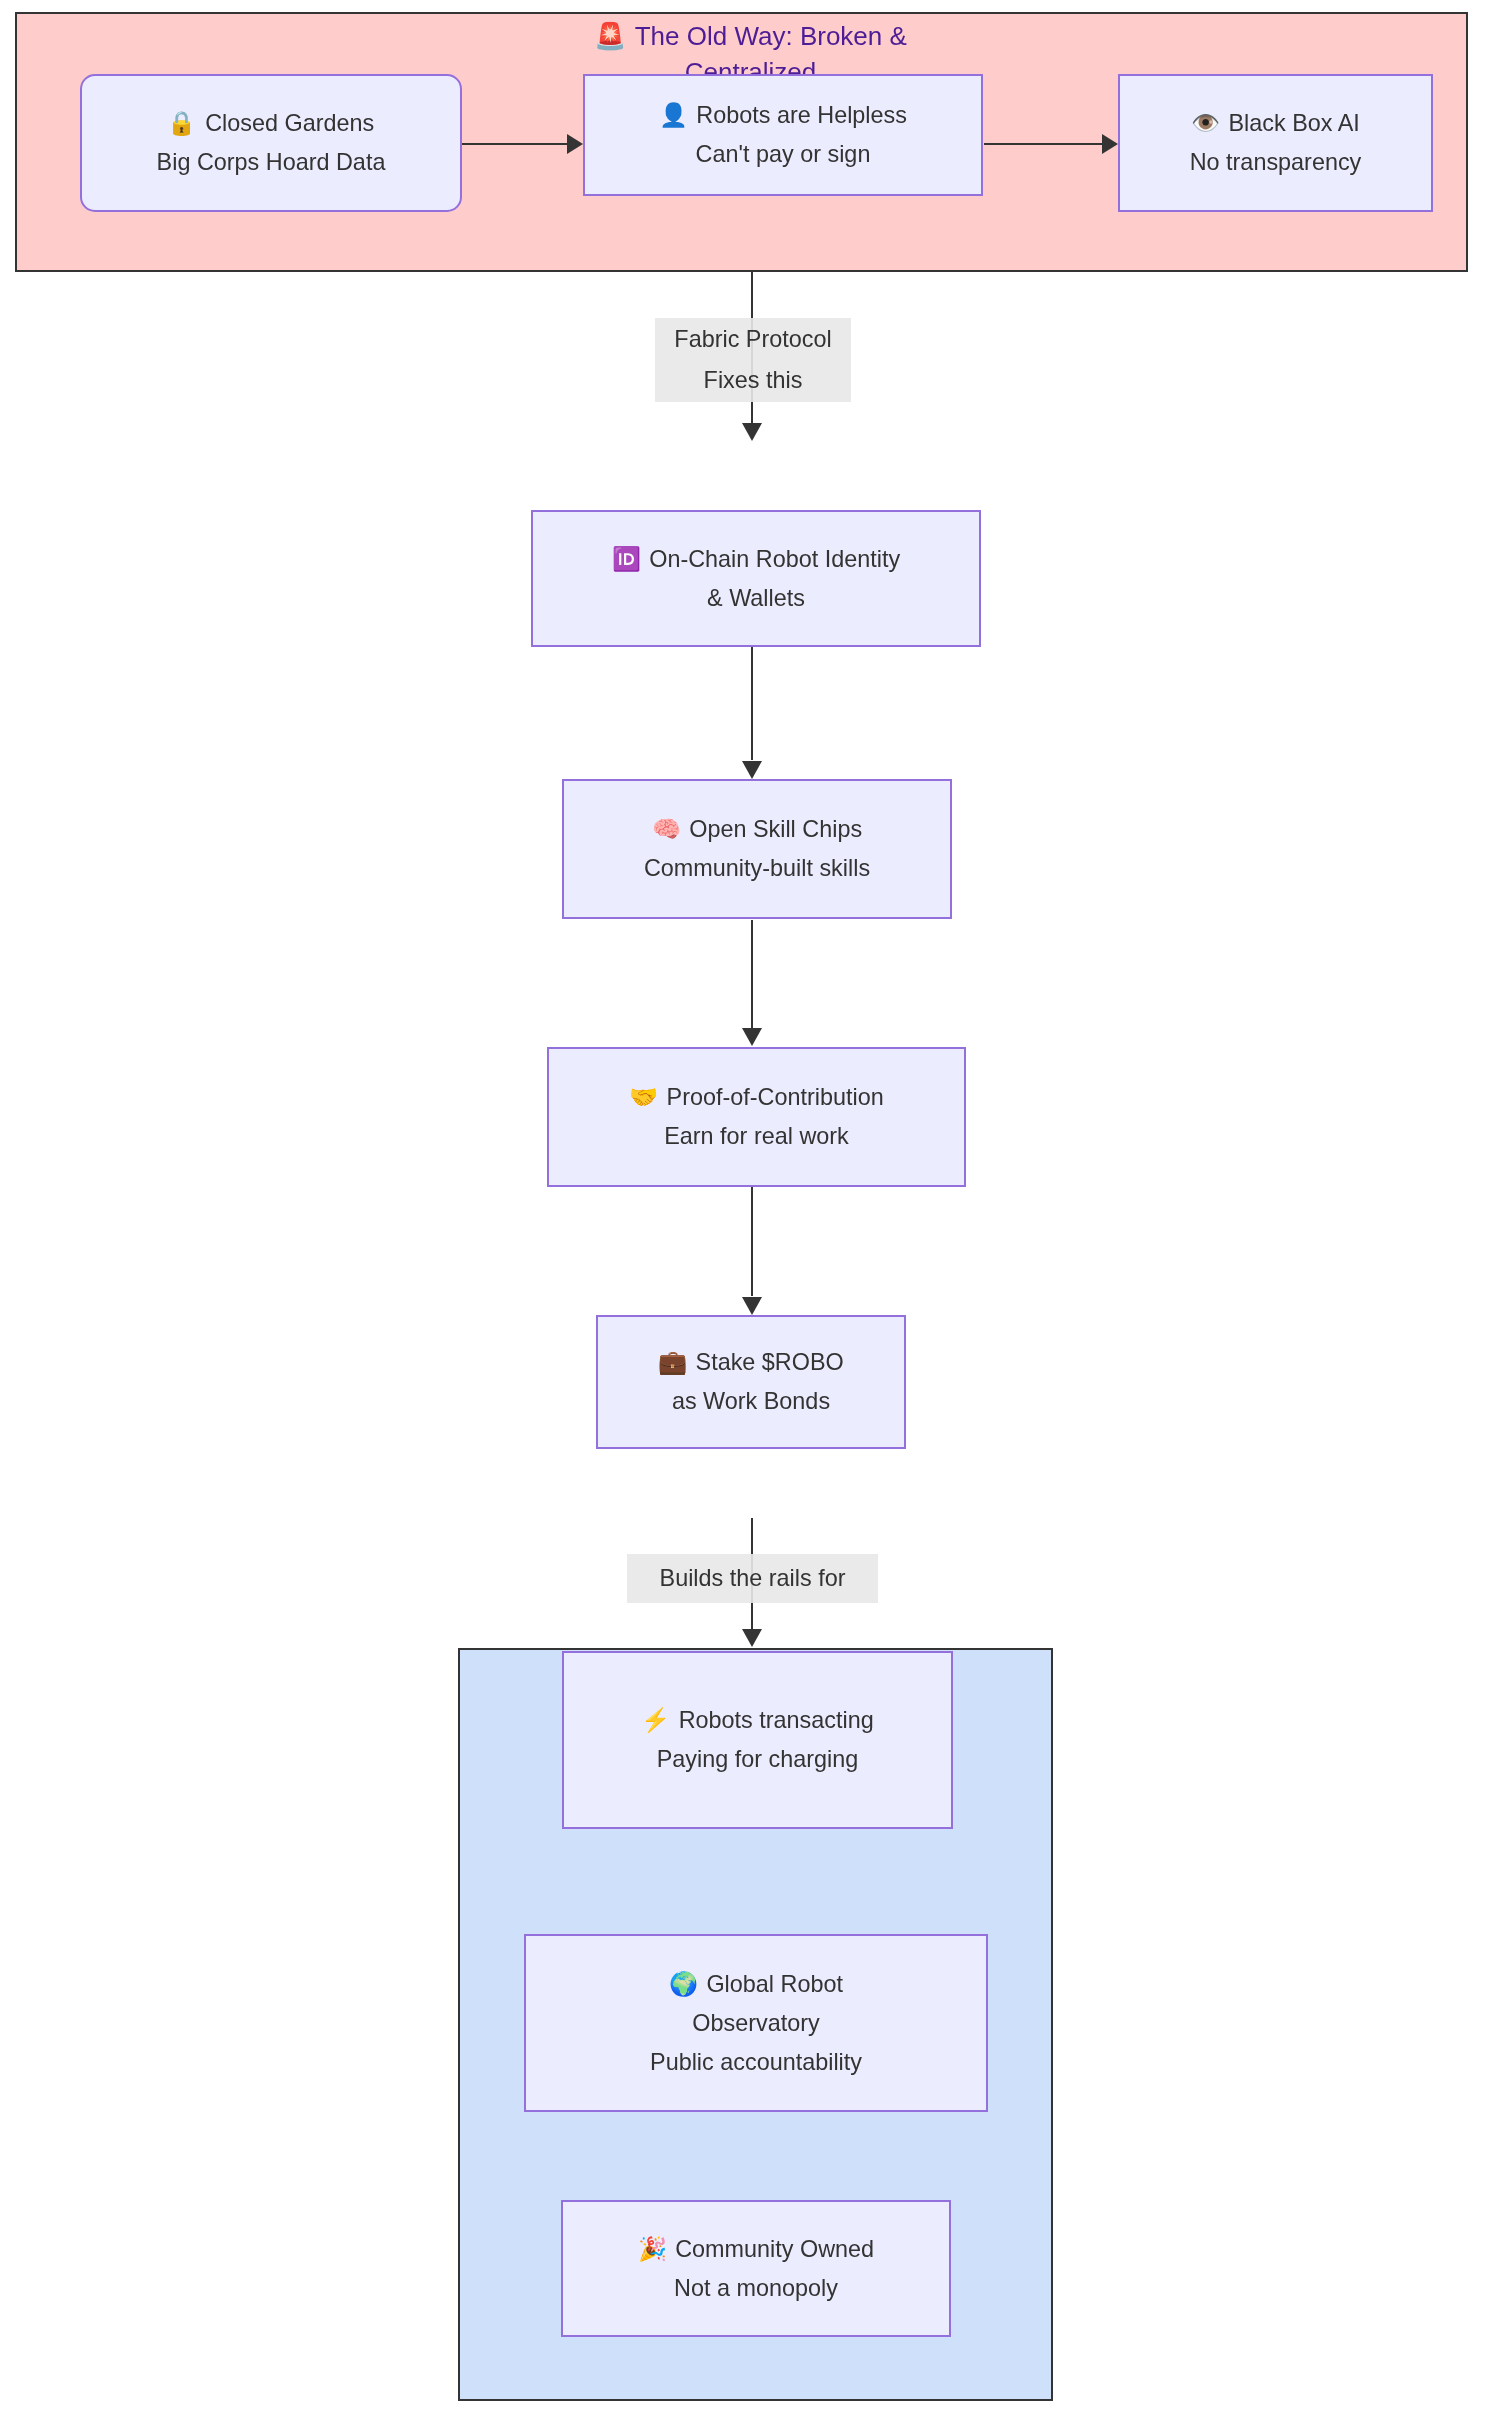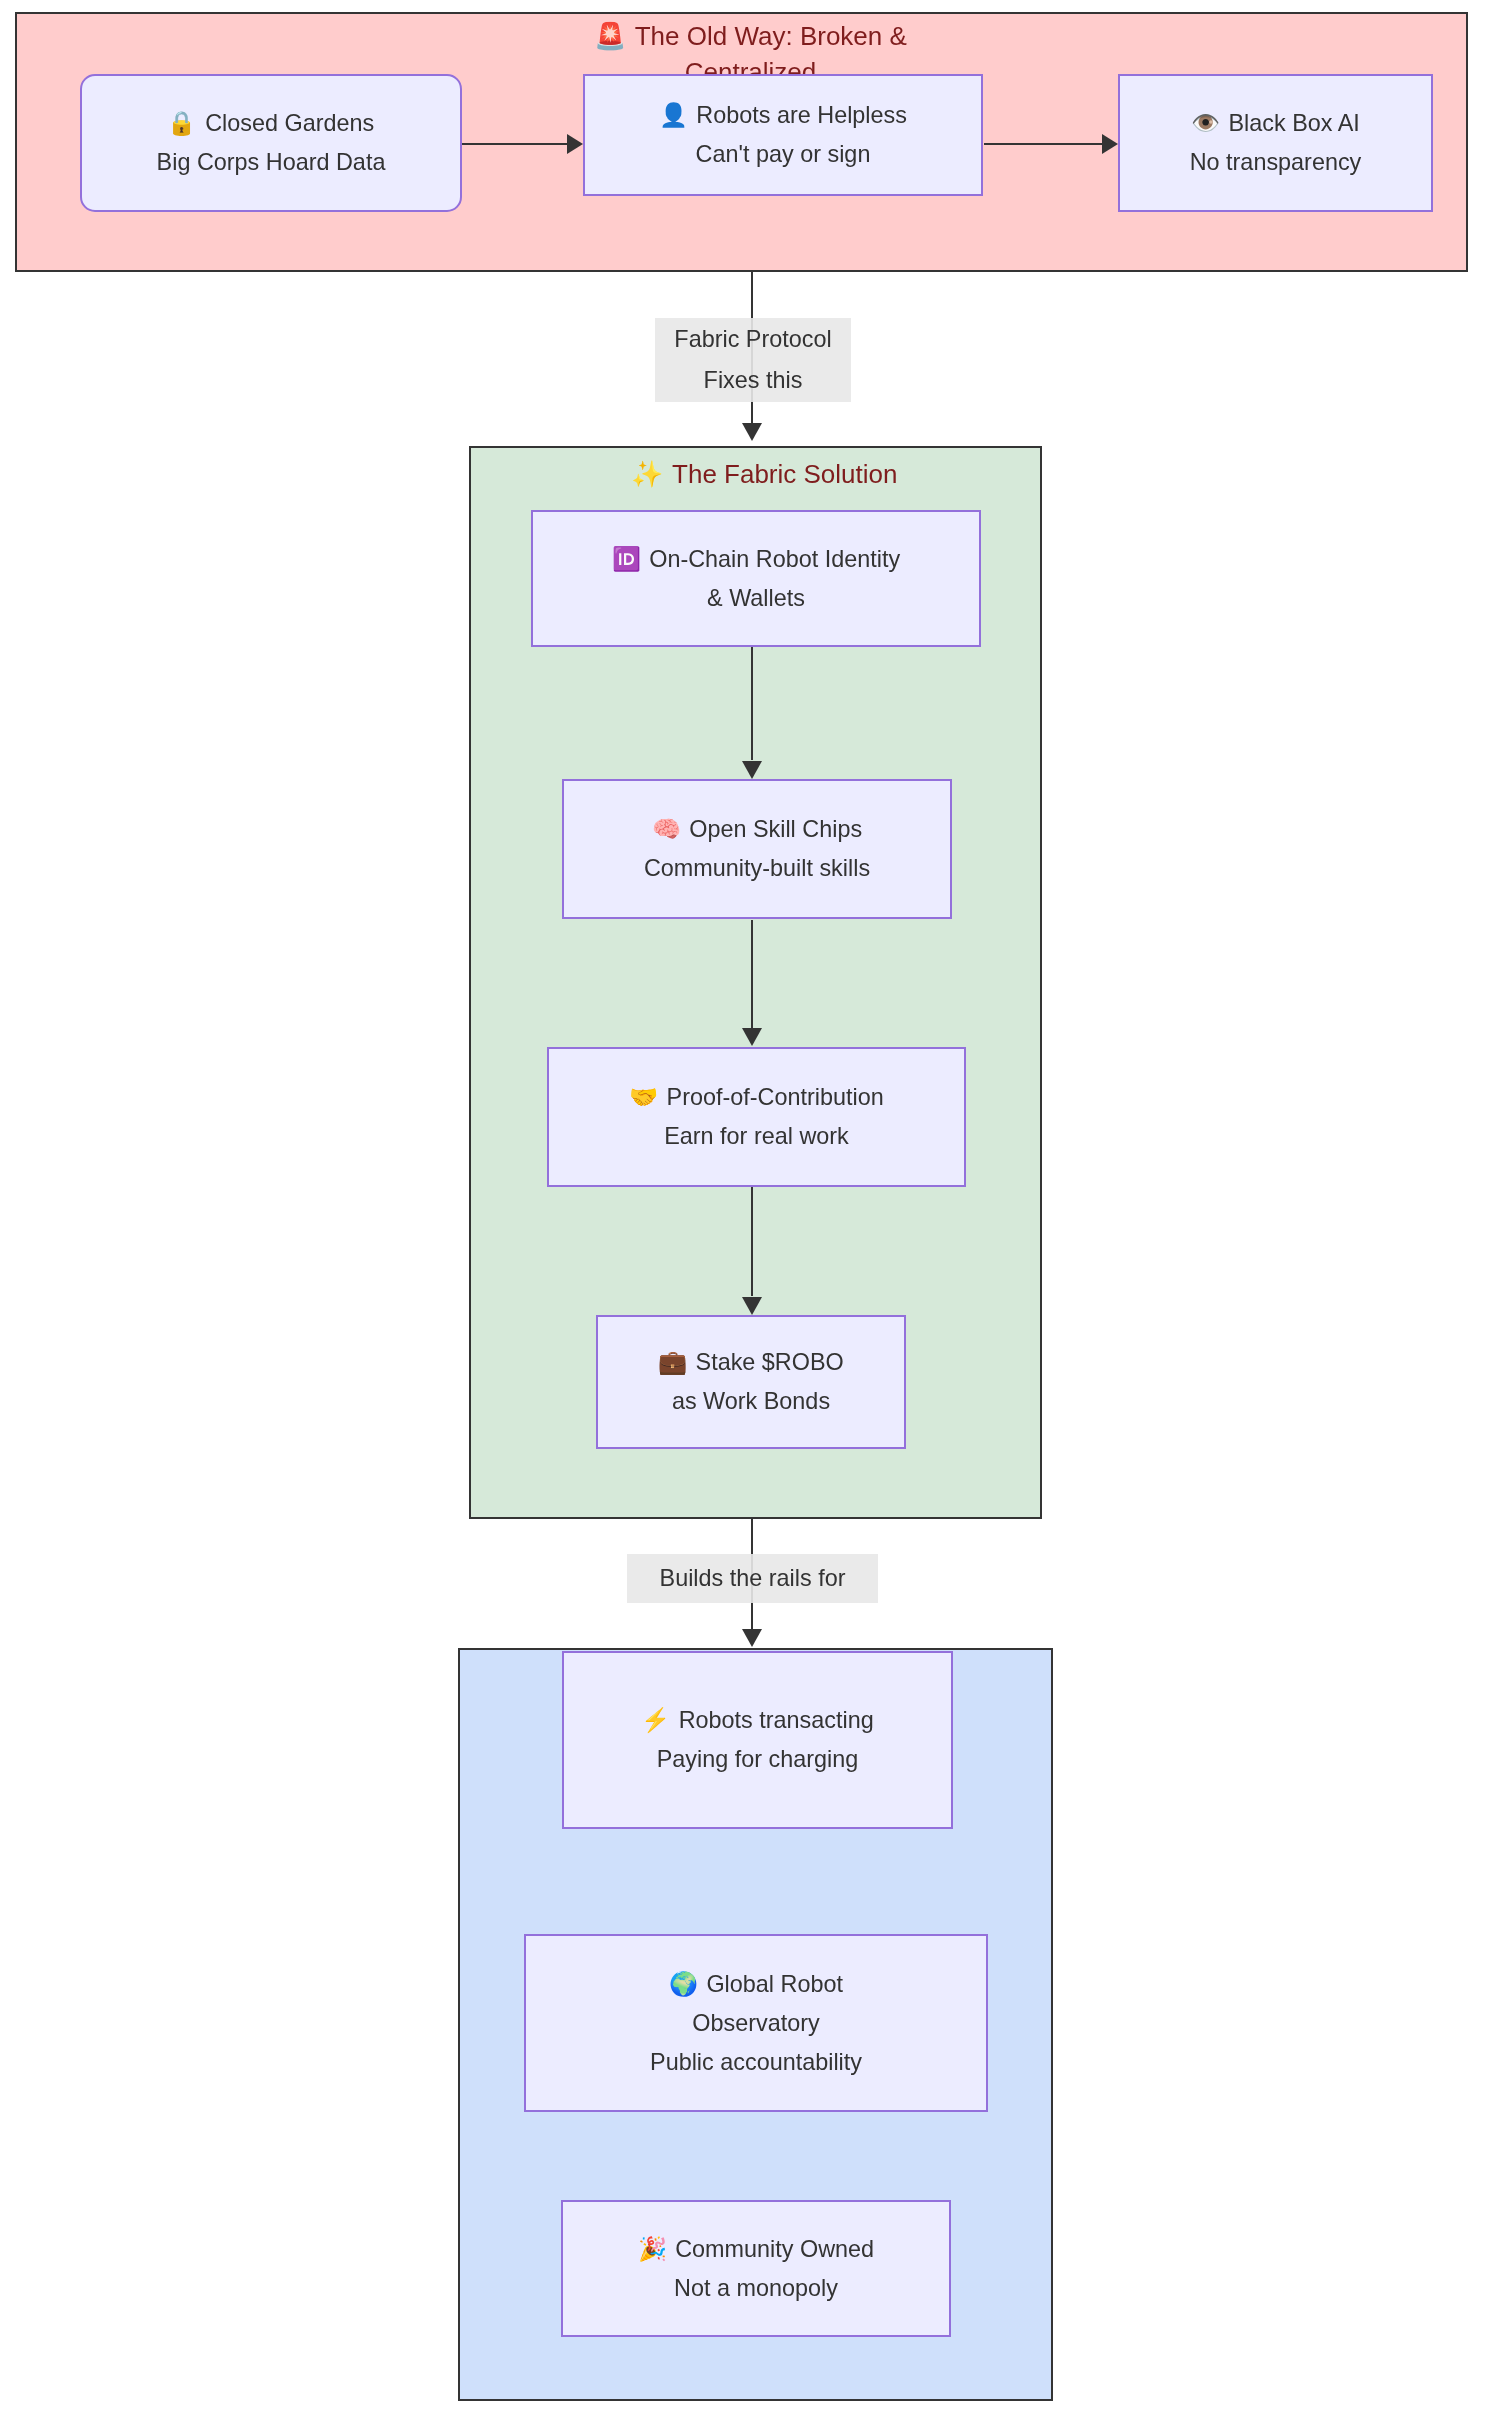--- a/index.html
+++ b/index.html
@@ -18,21 +18,21 @@
     box-sizing:border-box;
   }
   .sec-old{left:15px;top:11.7px;width:1453px;height:260px;background:#ffcccc;}
   .sec-solution{left:469px;top:446px;width:573px;height:1073px;background:#d6e9d9;}
   .sec-future{left:458px;top:1648px;width:595px;height:753px;background:#cfe0fb;}
 
   .sec-title{
     position:absolute;left:0;right:0;
     text-align:center;
     font-size:26px;line-height:36px;
-    color:#7f1d1d;
+    color:#4c1d95;
     white-space:nowrap;
     padding-left:18px;
   }
   .sec-title .t-line{display:block;}
   .ic{display:inline-block;margin-right:8.2px;}
 
   
   .node{
     position:absolute;
     background:#ececff;
@@ -79,25 +79,20 @@
 
 <div class="canvas">
 
   <div class="section sec-old">
     <div class="sec-title" style="top:4.7px;">
       <span class="t-line"><span class="ic">🚨</span><span>The Old Way: Broken &amp;</span></span>
       <span class="t-line">Centralized</span>
     </div>
   </div>
 
-  <div class="section sec-solution">
-    <div class="sec-title" style="top:8.2px;">
-      <span class="t-line"><span class="ic">✨</span><span>The Fabric Solution</span></span>
-    </div>
-  </div>
 
   <div class="section sec-future">
     <div class="sec-title" style="top:3.5px;">
       <span class="t-line">Robot Economy</span>
     </div>
   </div>
 
   <div class="h-line" style="left:461px;top:143px;width:107px;"></div>
   <div class="h-head" style="left:567px;top:134px;"></div>
 

